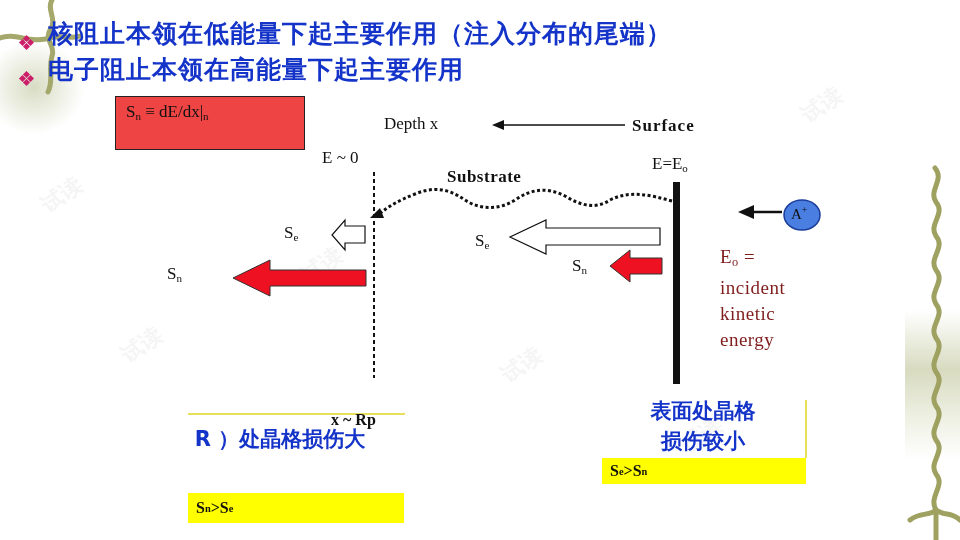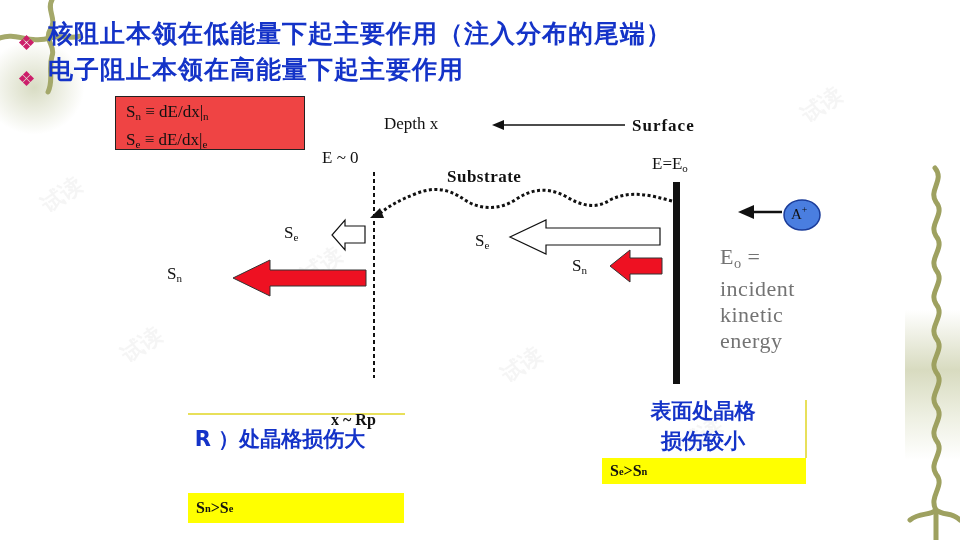--- a/index.html
+++ b/index.html
@@ -87,23 +87,20 @@
       <i style="left:8px;top:4px;"></i>
       <i style="left:4px;top:8px;"></i>
   </span>
   <span>电子阻止本领在高能量下起主要作用</span>
 </div>
 
 <div class="formula-box">
   <div>
     <span>S</span><sub>n</sub><span> ≡ dE/dx|</span><sub>n</sub>
   </div>
-  <div>
-    <span>S</span><sub>e</sub><span> ≡ dE/dx|</span><sub>e</sub>
-  </div>
 </div>
 
 <svg class="deco" width="960" height="540" style="left:0;top:0;">
   <defs>
     <marker id="ah" markerWidth="10" markerHeight="8" refX="2" refY="4" orient="auto">
       <path d="M10 0 L0 4 L10 8 Z" fill="#111"></path>
     </marker>
   </defs>
 
   <line x1="625" y1="125" x2="500" y2="125" stroke="#111" stroke-width="1.5"></line>
@@ -136,21 +133,21 @@
 <div class="serif" style="left:384px;top:114px;font-size:17px;">Depth x</div>
 <div class="serif" style="left:632px;top:116px;font-size:17px;font-weight:bold;letter-spacing:1px;">Surface</div>
 <div class="serif" style="left:447px;top:167px;font-size:17px;font-weight:bold;letter-spacing:0.5px;">Substrate</div>
 <div class="serif" style="left:322px;top:148px;font-size:17px;">E ~ 0</div>
 <div class="serif" style="left:652px;top:154px;font-size:17px;">
   <span>E=E</span><sub>o</sub>
 </div>
 <div class="serif" style="left:791px;top:204px;font-size:15px;">
   <span>A</span><sup>+</sup>
 </div>
-<div class="serif" style="left:720px;top:244px;font-size:22px;line-height:26px;letter-spacing:0.5px;color:#737373;">
+<div class="serif" style="left:720px;top:244px;font-size:19px;line-height:26px;letter-spacing:0.5px;color:#7f1d1d;">
   <div><span>E</span><sub>o</sub><span> =</span></div>
   <div>incident</div>
   <div>kinetic</div>
   <div>energy</div>
 </div>
 
 <div class="serif" style="left:284px;top:223px;font-size:17px;">
   <span>S</span><sub>e</sub>
 </div>
 <div class="serif" style="left:167px;top:264px;font-size:17px;">

